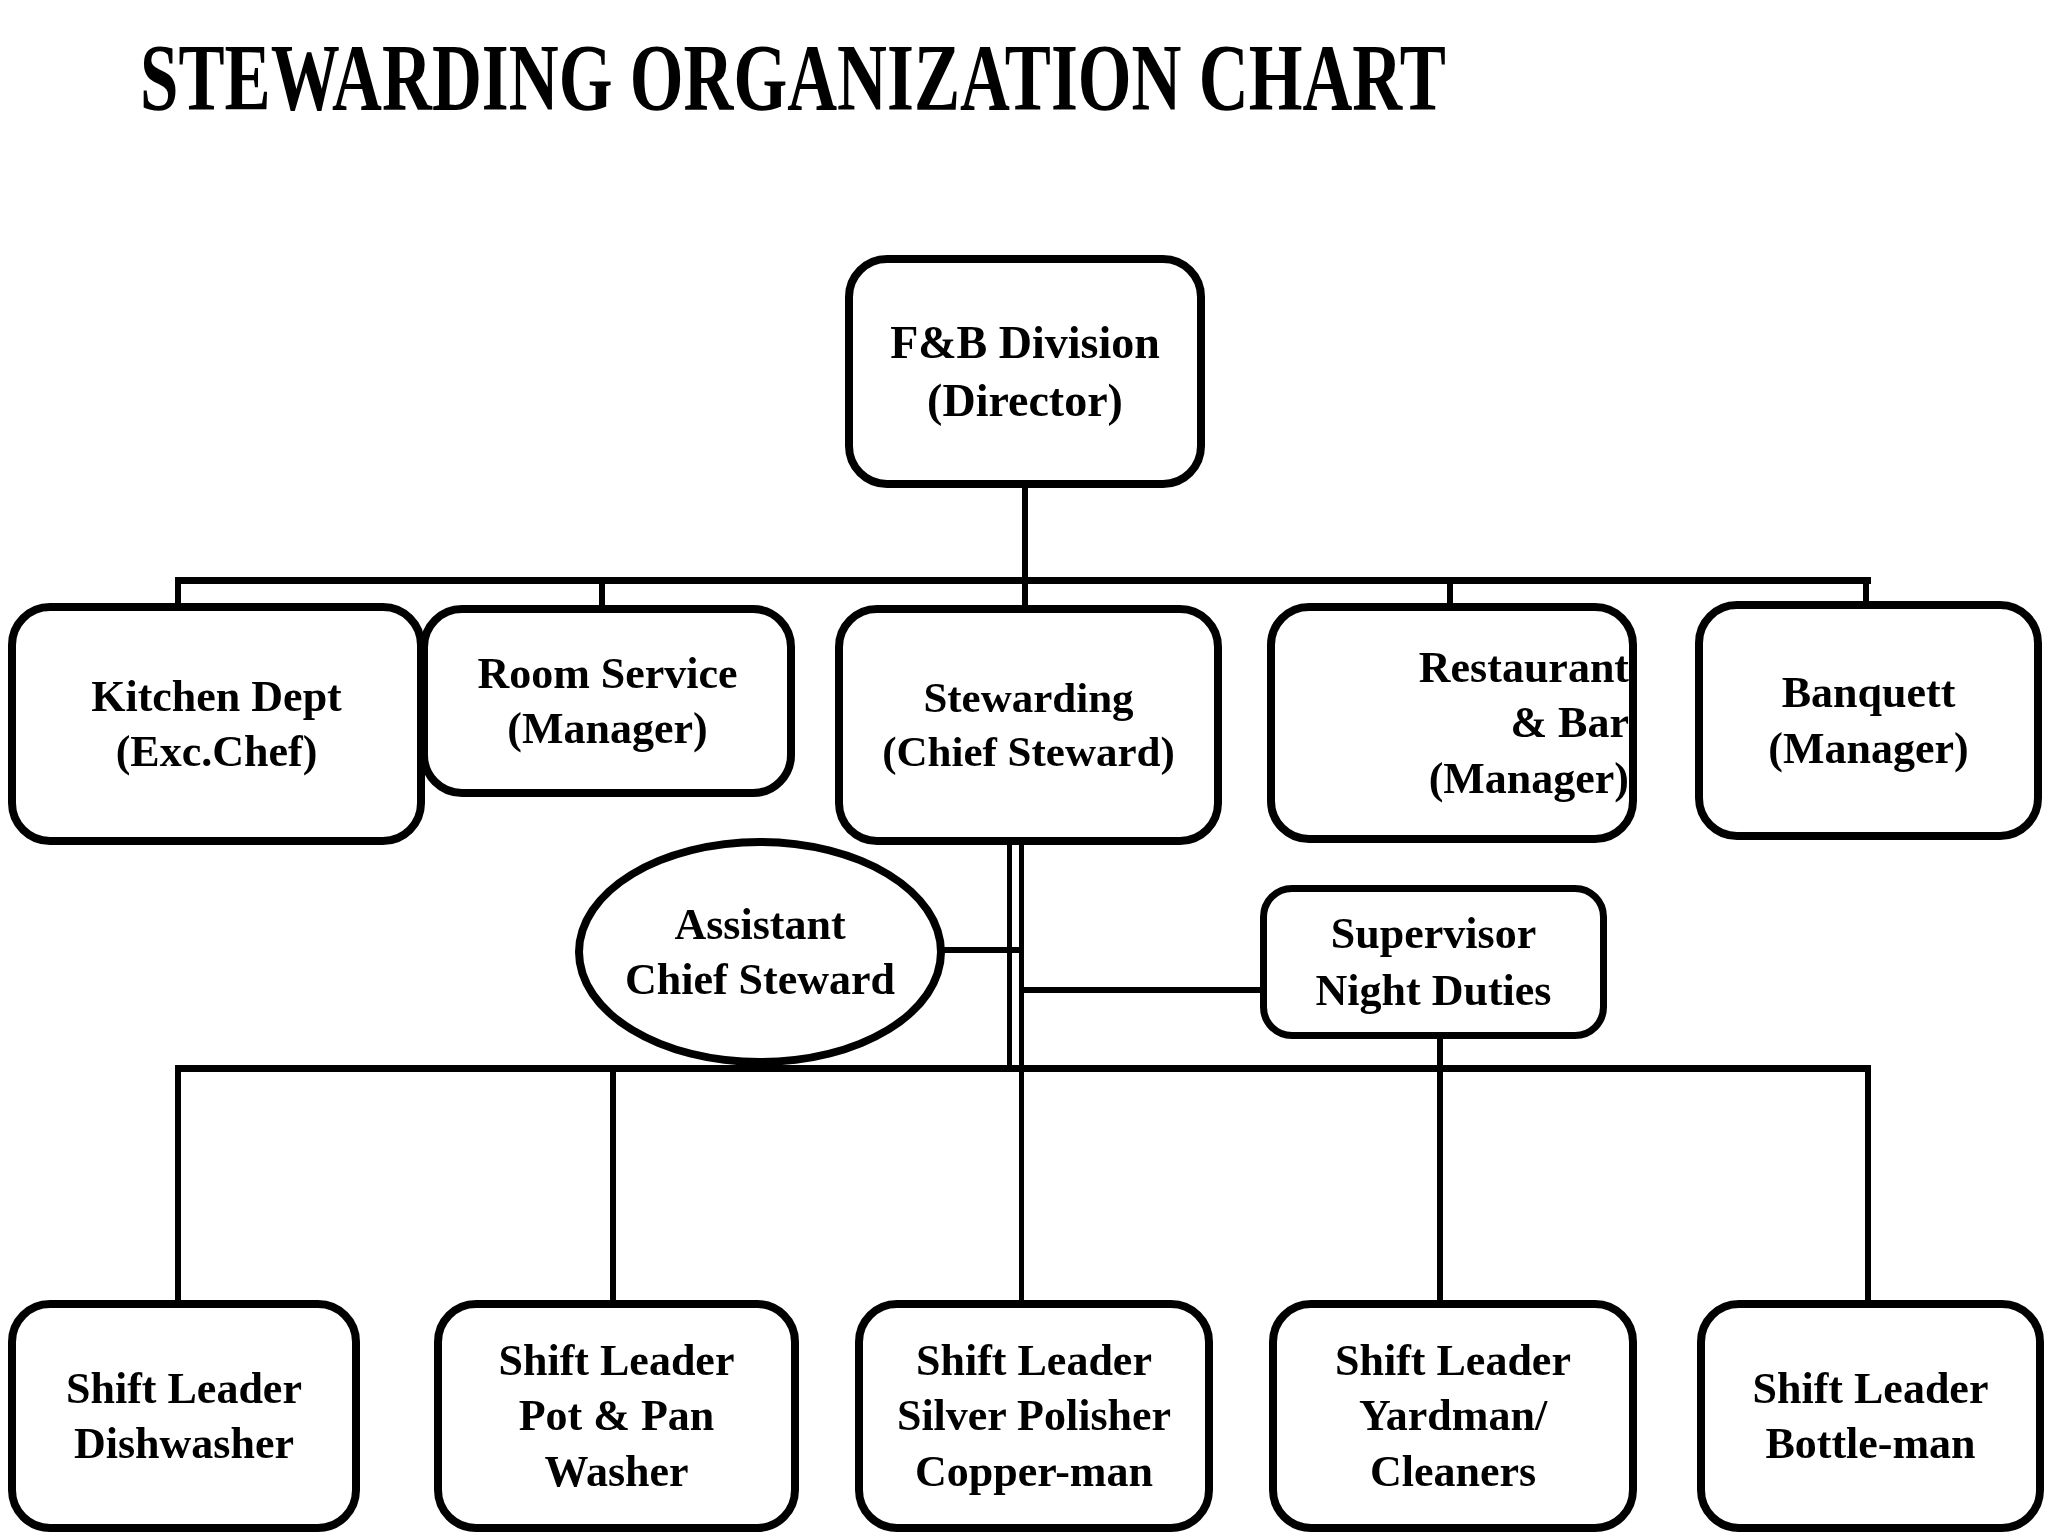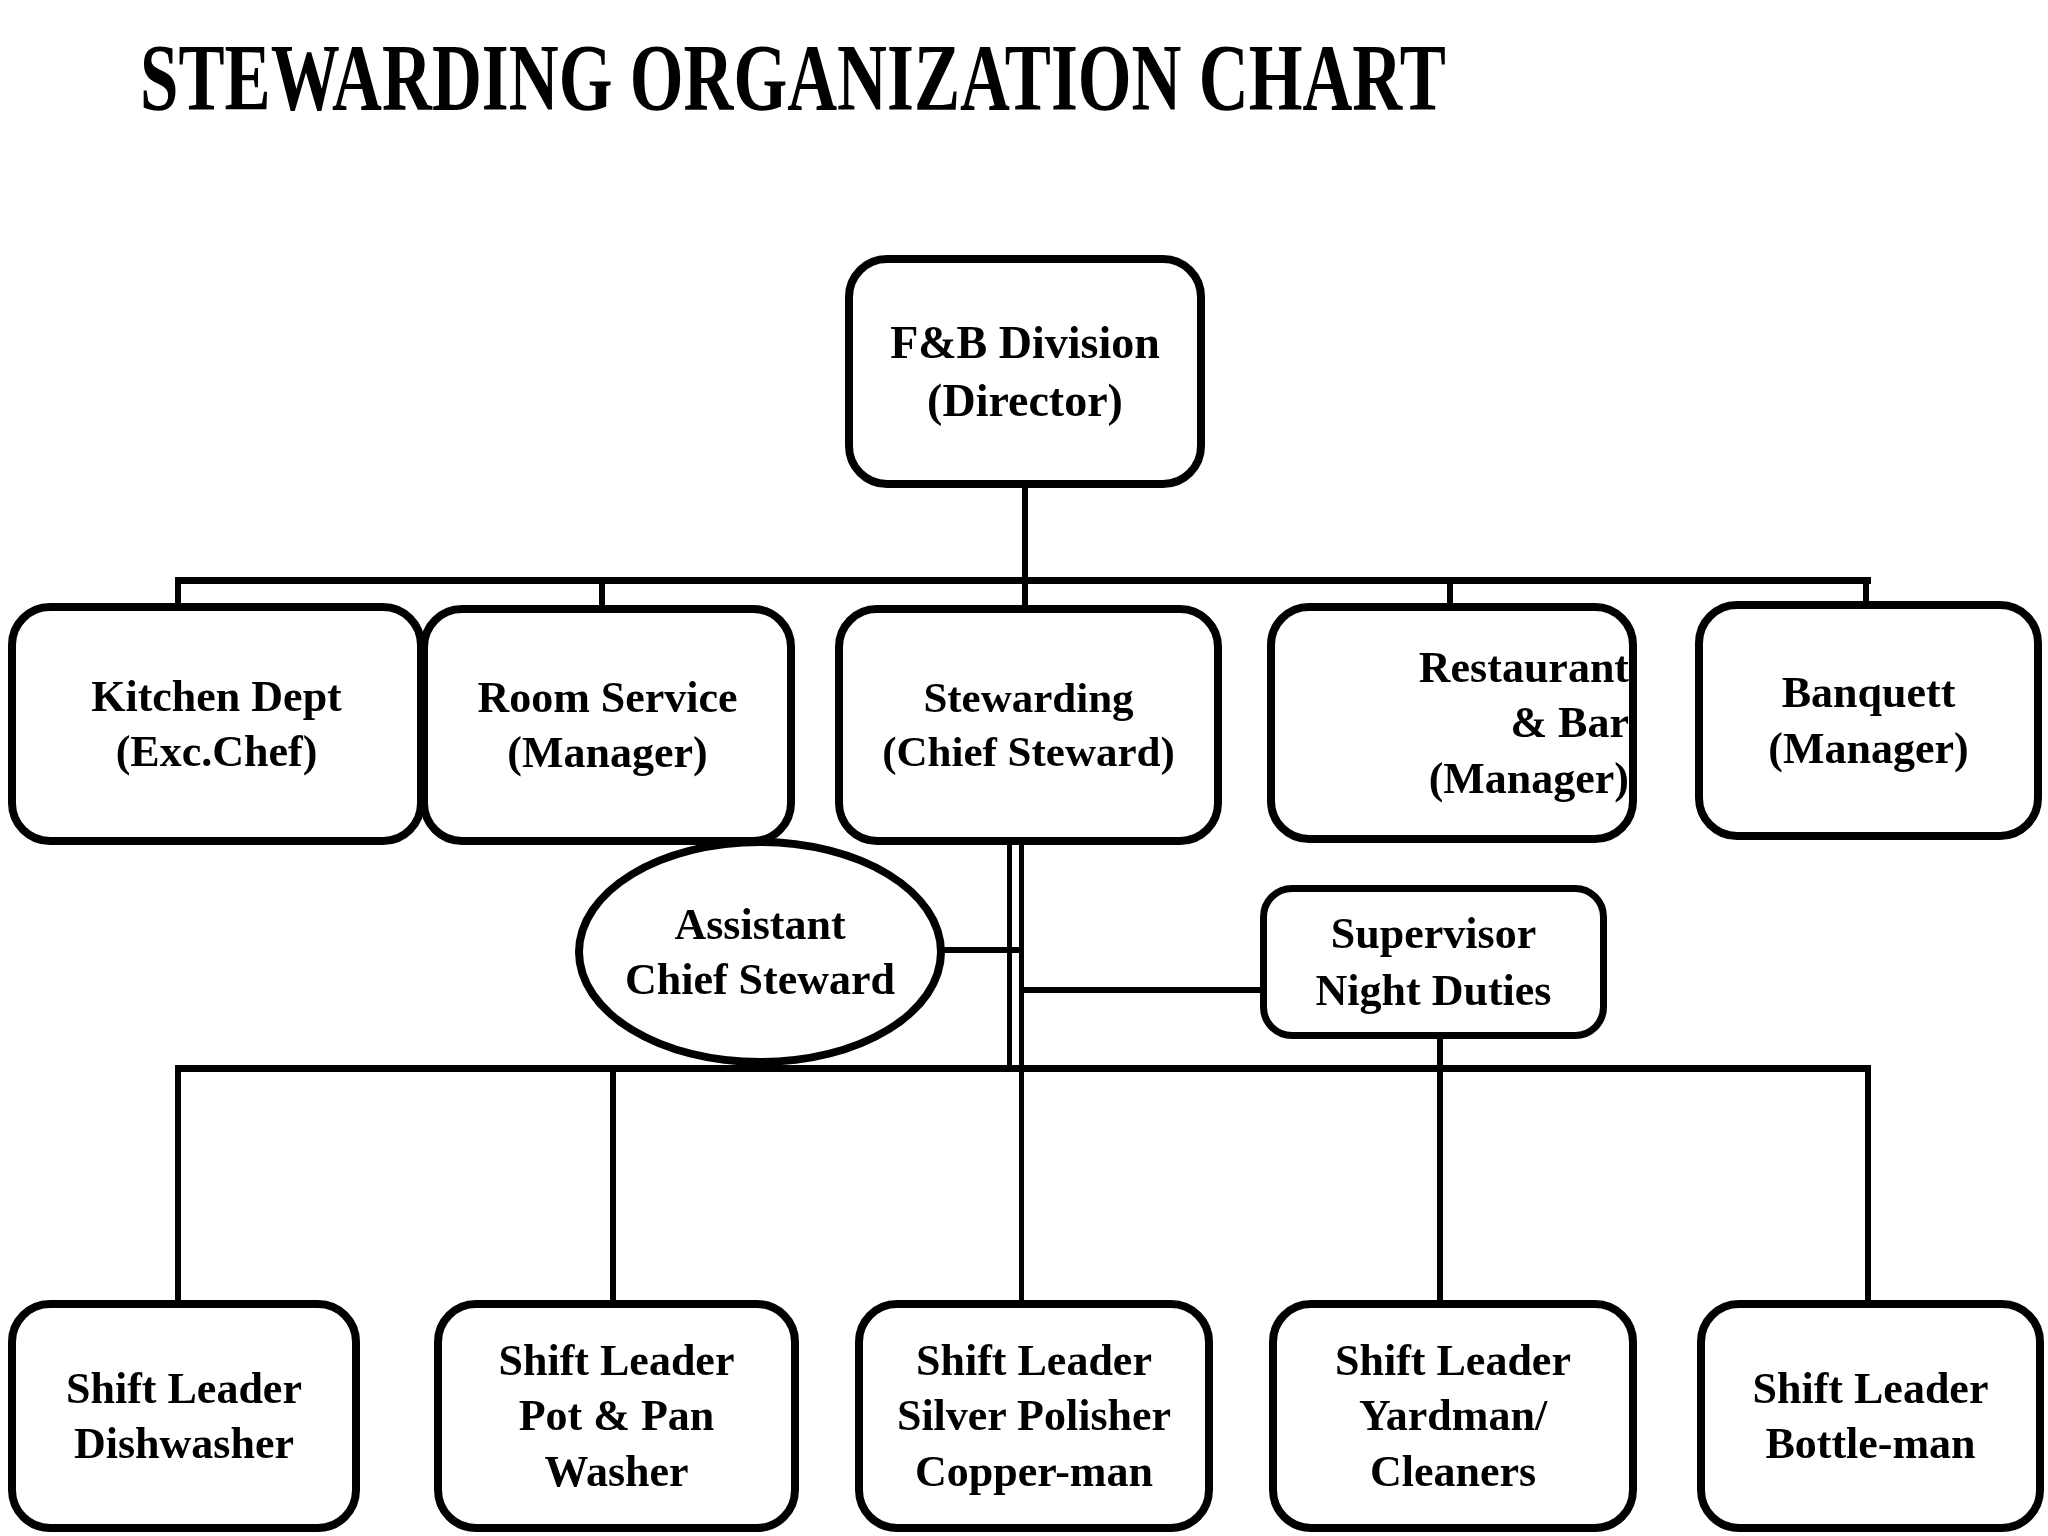--- a/index.html
+++ b/index.html
@@ -44,21 +44,21 @@
   }
   .node span { display: block; white-space: nowrap; }
   .line {
     position: absolute;
     background: #000000;
     z-index: 1;
   }
   
   #n-fnb        { left: 845px;  top: 255px;  width: 360px; height: 233px; font-size: 46px; }
   #n-kitchen    { left: 8px;    top: 603px;  width: 417px; height: 242px; }
-  #n-room       { left: 420px;  top: 605px;  width: 375px; height: 240px; }
+  #n-room       { left: 420px;  top: 605px;  width: 375px; height: 192px; }
   #n-stewarding { left: 835px;  top: 605px;  width: 387px; height: 240px; font-size: 43px; }
   #n-restbar    { left: 1267px; top: 603px;  width: 370px; height: 240px; align-items: flex-end; }
   #n-banquett   { left: 1695px; top: 601px;  width: 347px; height: 239px; }
   #n-assistant  { left: 575px;  top: 838px;  width: 370px; height: 228px; border-radius: 50%; }
   #n-supervisor { left: 1260px; top: 885px;  width: 347px; height: 154px; border-radius: 32px; border-width: 7px; font-size: 44px; line-height: 1.3; }
   #n-dishwasher { left: 8px;    top: 1300px; width: 352px; height: 232px; }
   #n-potpan     { left: 434px;  top: 1300px; width: 365px; height: 232px; }
   #n-silver     { left: 855px;  top: 1300px; width: 358px; height: 232px; }
   #n-yardman    { left: 1269px; top: 1300px; width: 368px; height: 232px; }
   #n-bottleman  { left: 1697px; top: 1300px; width: 347px; height: 232px; }

